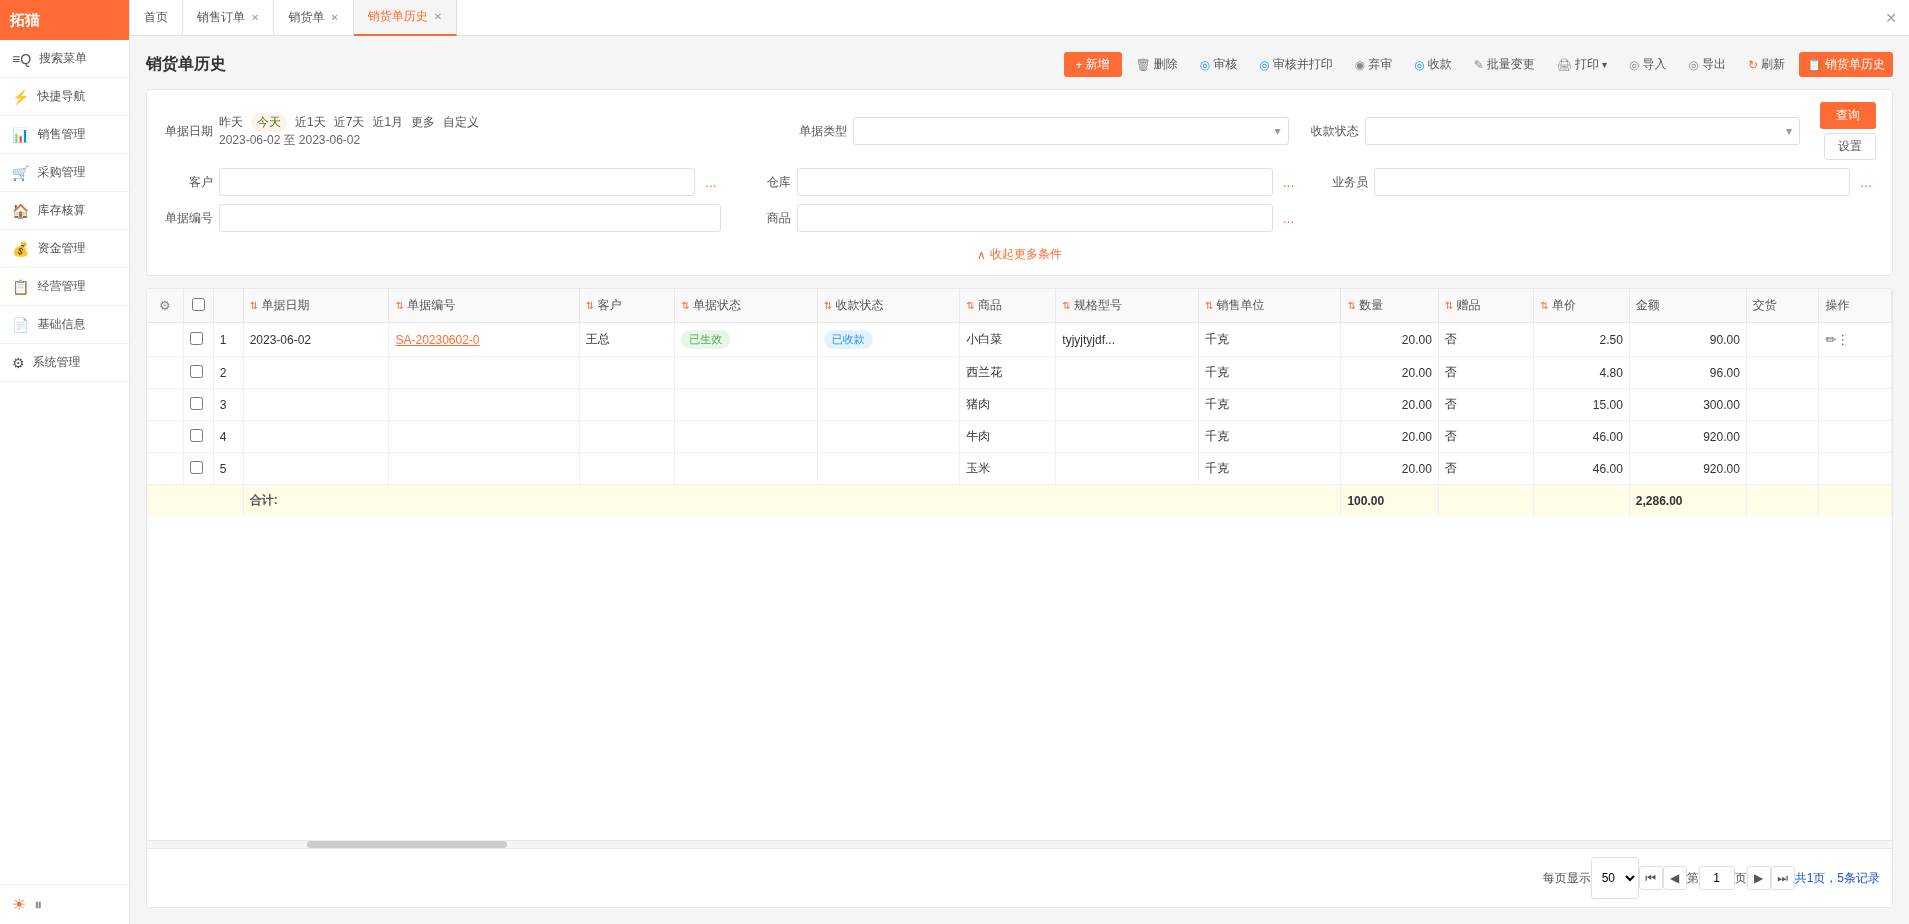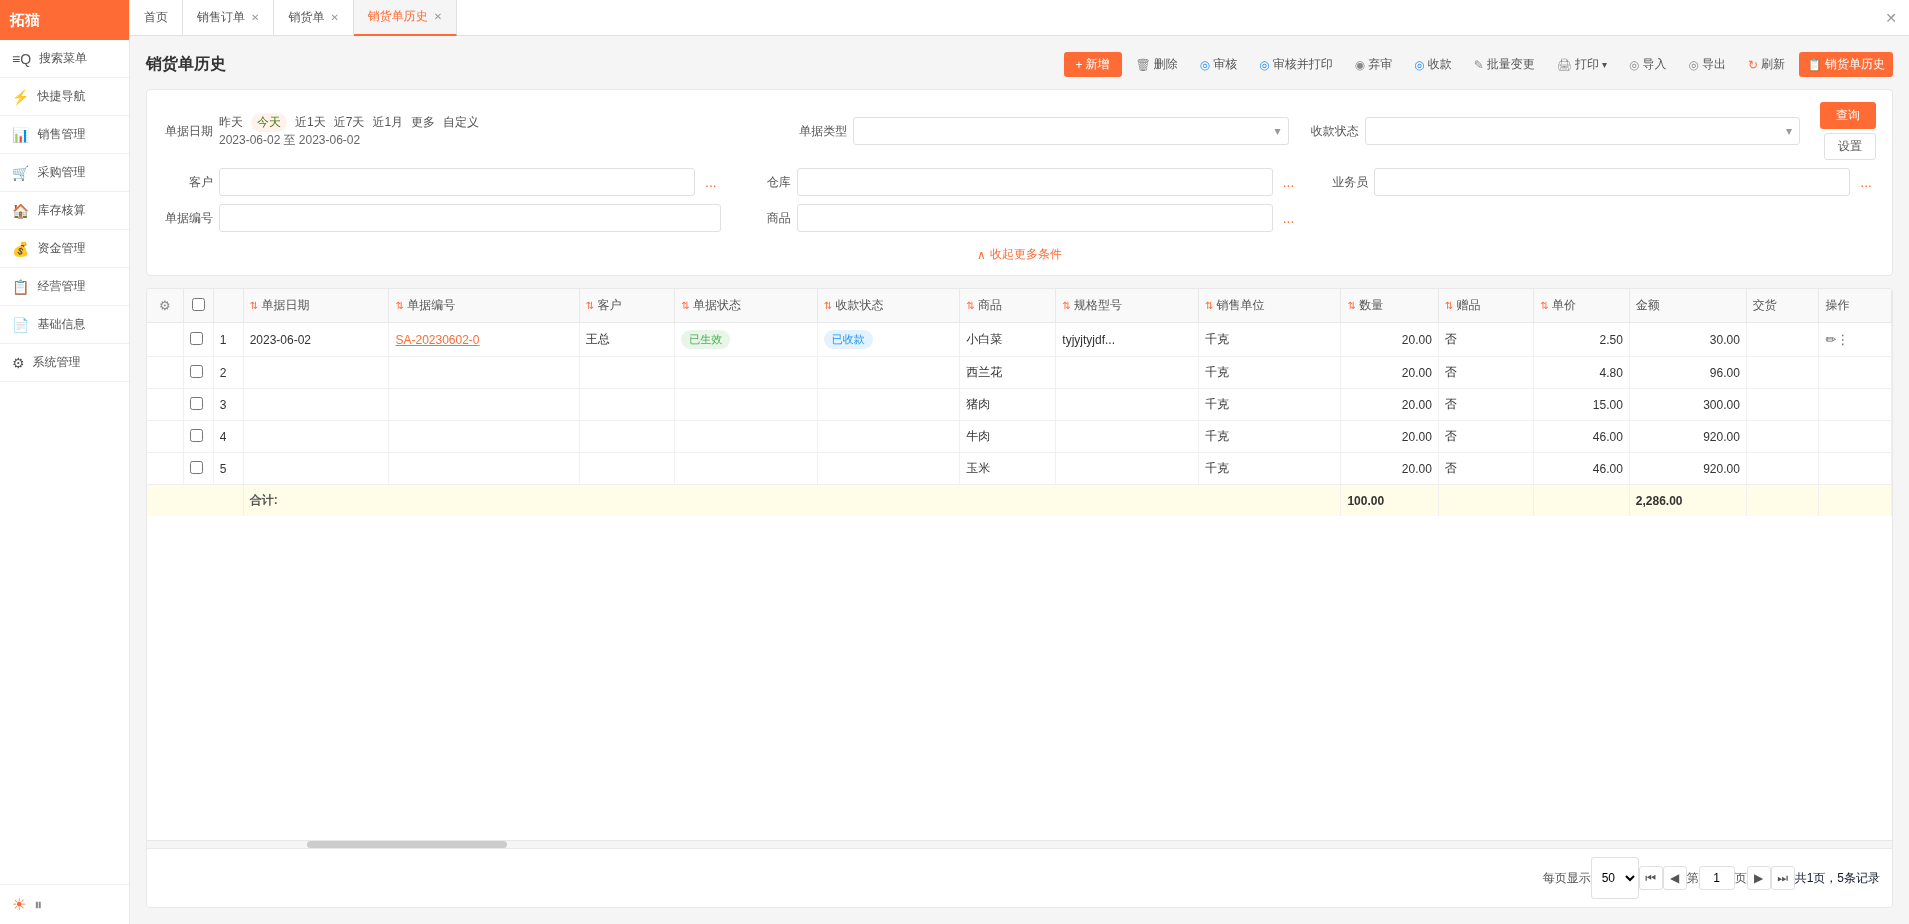--- a/index.html
+++ b/index.html
@@ -328,21 +328,21 @@
       justify-content: center;
       color: #555;
     }
     .pag-input {
       width: 36px;
       height: 24px;
       border: 1px solid #e0e0e0;
       border-radius: 3px;
       text-align: center;
     }
-    .pag-info { color: #0f172a; }
+    .pag-info { color: #1d4ed8; }
 
     
     .scroll-row {
       height: 8px;
       background: #f5f5f5;
       border-top: 1px solid #e8e8e8;
       position: relative;
     }
     .scroll-thumb {
       position: absolute;
@@ -645,21 +645,21 @@
                 <td><span class="link-text">SA-20230602-0</span></td>
                 <td>王总</td>
                 <td><span class="status-badge status-active">已生效</span></td>
                 <td><span class="status-badge status-paid">已收款</span></td>
                 <td>小白菜</td>
                 <td>tyjyjtyjdf...</td>
                 <td>千克</td>
                 <td style="text-align: right;">20.00</td>
                 <td>否</td>
                 <td style="text-align: right;">2.50</td>
-                <td style="text-align: right;">30.00</td>
+                <td style="text-align: right;">90.00</td>
                 <td></td>
                 <td><span class="action-btn">✏</span><span class="action-btn">⋮</span></td>
               </tr>
               <tr>
                 <td></td>
                 <td><input type="checkbox" style=""></td>
                 <td>2</td>
                 <td></td>
                 <td></td>
                 <td></td>

